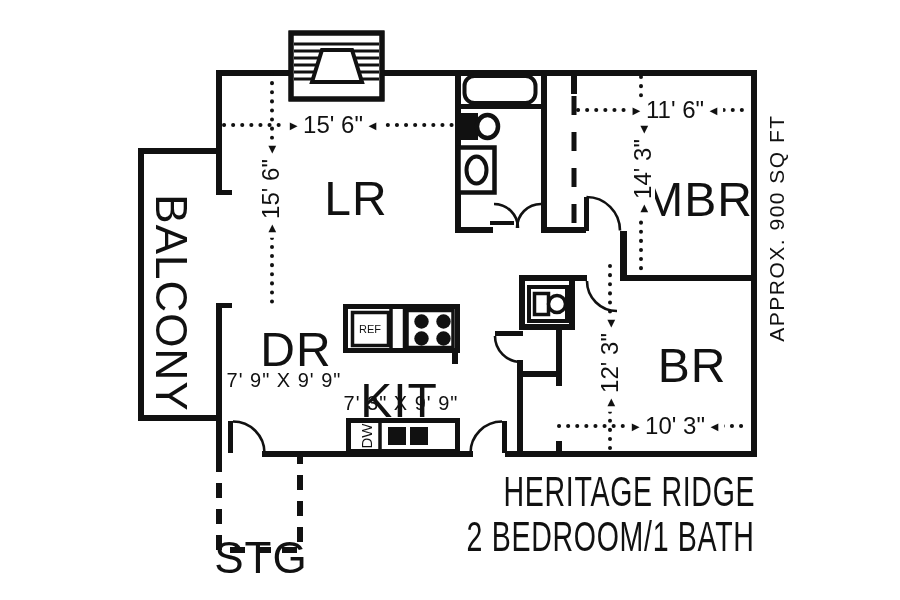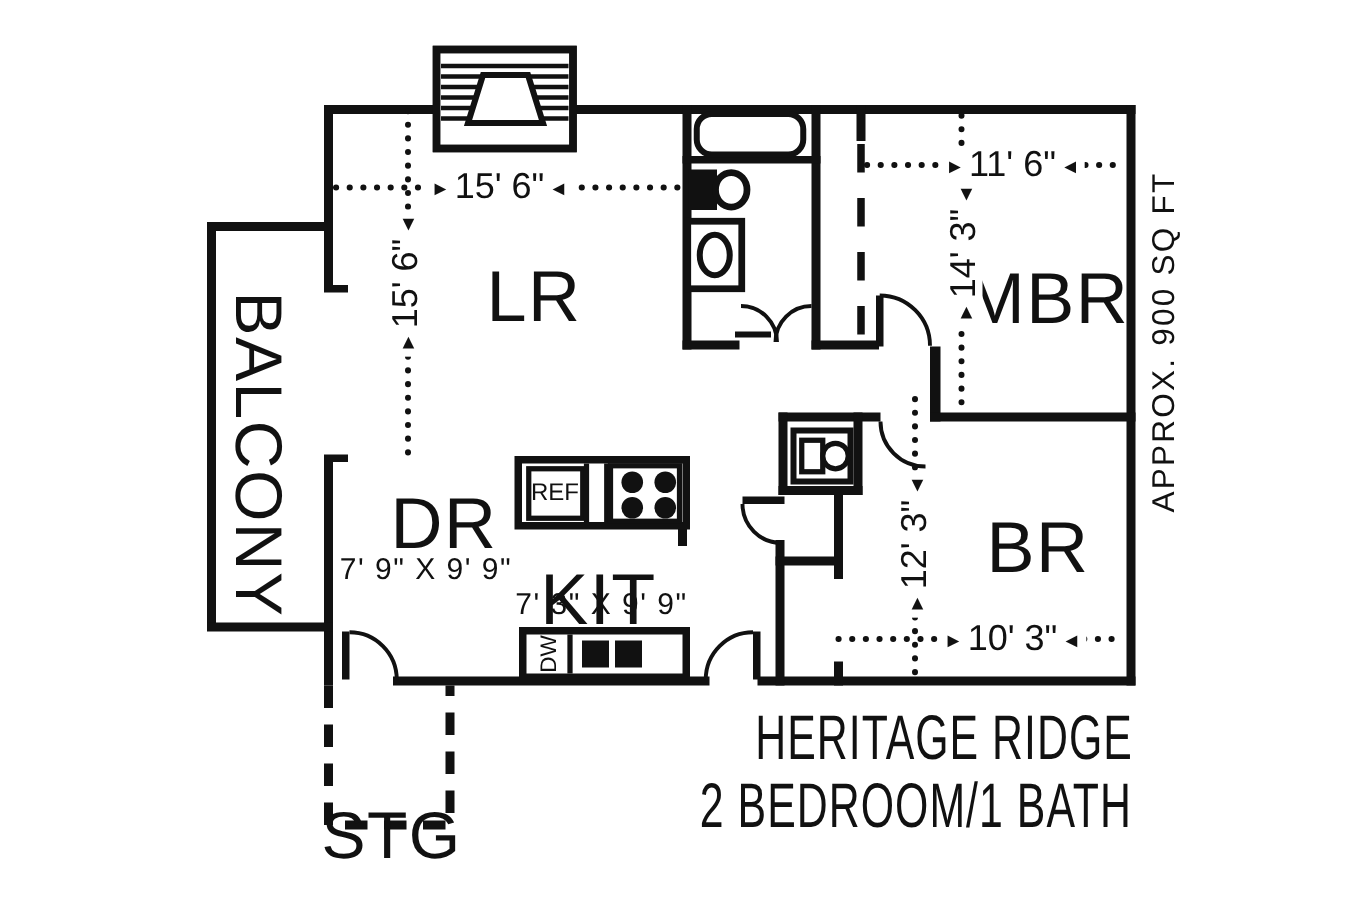--- a/index.html
+++ b/index.html
@@ -9,21 +9,21 @@
   .lbl{position:absolute;transform:translate(-50%,-50%);white-space:nowrap;
        color:#111;line-height:1;}
   .room{font-size:48px;font-weight:400;letter-spacing:1px;}
   .room-sm{font-size:44px;font-weight:400;letter-spacing:1px;}
   .subdim{font-size:20px;letter-spacing:1px;}
   .rot-cw{transform:translate(-50%,-50%) rotate(90deg);}
   .rot-ccw{transform:translate(-50%,-50%) rotate(-90deg);}
   .dim{display:flex;align-items:center;gap:3px;background:#fff;padding:0 3px;
        font-size:24px;letter-spacing:0px;}
   .dim .arr{font-size:13px;line-height:1;}
-  .appl{font-size:16px;letter-spacing:0;}
+  .appl{font-size:11px;letter-spacing:0;}
   .appl-sm{font-size:15px;letter-spacing:0;}
   .sqft{font-size:21px;letter-spacing:1.5px;}
   .title-line{position:absolute;right:145px;text-align:right;font-size:42px;
       font-weight:400;letter-spacing:1px;transform:scaleX(0.68);transform-origin:100% 50%;
       white-space:nowrap;}
 </style>
 </head>
 <body>
 
 <div class="canvas">

